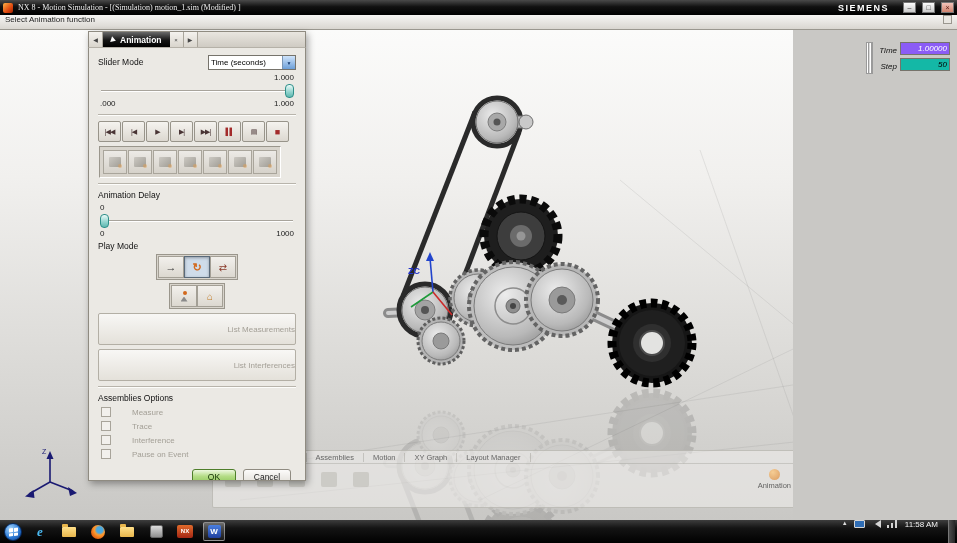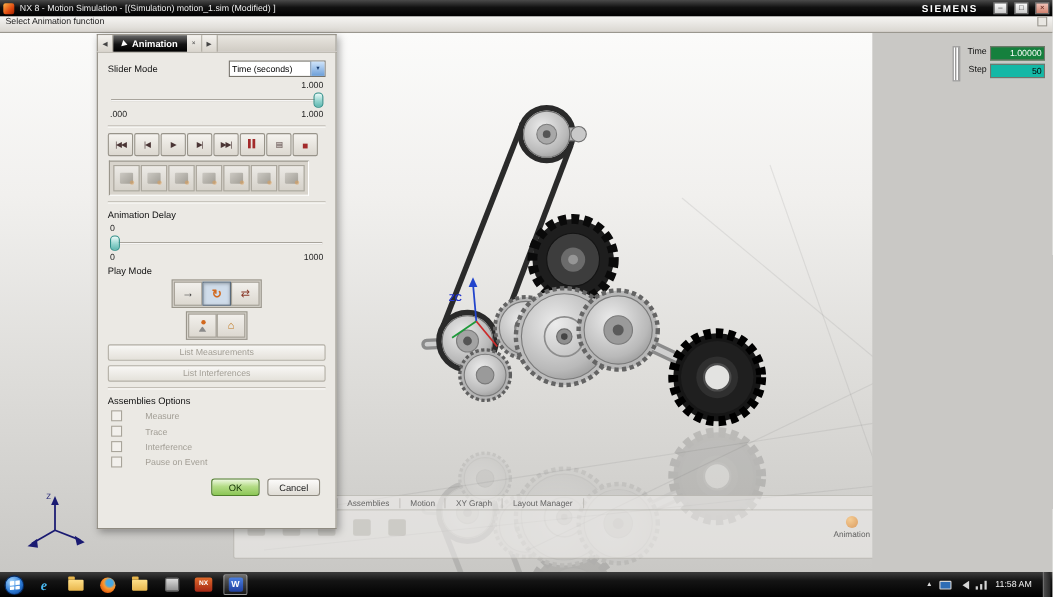--- a/index.html
+++ b/index.html
@@ -6,21 +6,21 @@
   html,body { width:957px; height:543px; overflow:hidden; }
   body { font-family:"Liberation Sans", sans-serif; }
   .screen { position:relative; width:957px; height:543px; background:#c9c8c5; overflow:hidden; }
 
   
   .titlebar { position:absolute; left:0; top:0; width:957px; height:15px;
     background:linear-gradient(#4a4a4a,#111 45%,#000); color:#fff;
     display:flex; align-items:center; gap:5px; padding:0 3px; }
   .nx-logo { width:10px; height:10px; border-radius:2px;
     background:linear-gradient(135deg,#ffb347,#e04a10 60%,#a02000); flex:none; }
-  .win-title { font-size:8px; color:#eee; white-space:nowrap; overflow:hidden; flex:1; }
+  .win-title { font-size:8px; color:#eee; white-space:nowrap; overflow:hidden; flex:1;font-family:Liberation Serif, serif; }
   .brand { font-size:9px; font-weight:bold; letter-spacing:1.5px; color:#fff; margin-right:8px; }
   .win-btn { width:13px; height:11px; font-size:7px; line-height:9px; text-align:center;
     background:linear-gradient(#fdfdfd,#c9c9c9); border:1px solid #777; color:#333; margin-left:1px; padding:0; }
   .win-btn.close { background:linear-gradient(#f2c4ba,#d0826e); color:#5a1a10; }
 
   
   .statusbar { position:absolute; left:0; top:15px; width:957px; height:15px;
     background:linear-gradient(#f6f5f3,#d9d6d0); border-bottom:1px solid #9a978f;
     display:flex; align-items:flex-start; font-size:8px; color:#1c1c1c; padding:0 5px; }
   .status-grip { margin-left:auto; width:9px; height:9px; border:1px solid #9a978f;
@@ -41,25 +41,25 @@
   .rg-sq { width:16px; height:15px; background:rgba(165,162,155,0.35); border-radius:2px; flex:none; }
   .rg-group { margin-left:auto; display:flex; flex-direction:column; align-items:center; gap:1px; }
   .rg-group-icon { width:11px; height:11px; border-radius:50%;
     background:radial-gradient(circle at 35% 30%, rgba(250,200,130,.8), rgba(215,120,30,.65)); }
   .rg-group span { font-size:7.5px; color:rgba(75,75,75,0.85); }
 
   
   .time-panel { position:absolute; left:866px; top:42px; display:flex; gap:4px; }
   .tp-handle { width:7px; height:32px; border:1px solid #9a9a9a;
     background:repeating-linear-gradient(90deg,#fff 0 1px,#9a9a9a 1px 2px,#d9d9d9 2px 3px); }
-  .tp-row { display:flex; align-items:flex-start; gap:3px; margin-bottom:3px; }
+  .tp-row { display:flex; align-items:flex-end; gap:3px; margin-bottom:3px;font-style:italic; }
   .tp-label { font-size:8px; color:#111; width:20px; text-align:right; }
   .tp-input { width:50px; height:13px; background:#14b8a6; border:1px solid #76736b;
     font-size:8px; line-height:11px; padding:0 2px; text-align:right; color:#000; }
-  .tp-input.selected { background:#15803d; color:#fff; }
+  .tp-input.selected { background:#8b5cf6; color:#fff; }
 
   
   .dialog { position:absolute; left:88px; top:31px; width:218px; height:450px;
     box-shadow:2px 3px 7px rgba(0,0,0,.35); z-index:5; }
   .dlg-header { height:16px; display:flex; align-items:stretch;
     background:linear-gradient(#e9e6e0,#cfcbc3); border:1px solid #8f8b81; border-bottom:none; }
   .nav-btn { width:14px; background:linear-gradient(#f4f2ee,#d9d5cd); border:none;
     border-right:1px solid #a9a59b; font-size:6px; color:#444; padding:0; }
   .dlg-tab { display:flex; align-items:center; gap:4px; padding:0 8px;
     background:linear-gradient(#6a6a6a,#141414 55%,#000); }
@@ -114,23 +114,23 @@
   .pmbtn.selected { background:#cfdcea; border-color:#5a6a7a; box-shadow:inset 0 1px 3px rgba(0,0,0,.3); }
   .pmbtn .orange { color:#d2691e; font-weight:bold; }
   .pmbtn .maroon { color:#8a3a2a; font-size:10px; }
   .person { position:relative; width:7px; height:11px; }
   .person::before { content:""; position:absolute; top:0; left:2px; width:4px; height:4px;
     border-radius:50%; background:#d2691e; }
   .person::after { content:""; position:absolute; bottom:0; left:0; width:7px; height:5px;
     background:#8a8a8a; clip-path:polygon(50% 0,100% 100%,0 100%); }
   .house { color:#c07820; font-size:10px; }
 
-  .wide-btn { display:block; width:100%; height:15px; margin-top:4px;
+  .wide-btn { display:block; width:100%; height:32px; margin-top:4px;
     background:linear-gradient(#f8f7f5,#e4e1da); border:1px solid #b3afa5; border-radius:2px;
-    font-size:8px; color:#a39f96; text-align:center; padding:0; }
+    font-size:8px; color:#a39f96; text-align:right; padding:0; }
 
   .chk { display:flex; align-items:center; gap:21px; margin:4px 0 0 3px; font-size:8px; color:#a39f96; }
   .box { width:10px; height:10px; border:1px solid #a8a49a; background:#f2f0ec; flex:none; }
 
   .footer { display:flex; justify-content:flex-end; gap:7px; margin-top:10px; padding-right:5px; }
   .ok-btn { width:44px; height:16px; font-size:8.5px; color:#143305; padding:0;
     background:linear-gradient(#eef8e0,#b4dc86 45%,#8cc656); border:1px solid #4e7e2a; border-radius:3px; }
   .cancel-btn { width:48px; height:16px; font-size:8.5px; color:#222; padding:0;
     background:linear-gradient(#fcfbfa,#e0ddd6); border:1px solid #8f8b81; border-radius:3px; }
 
@@ -154,21 +154,21 @@
   .folder::before { content:""; position:absolute; top:-3px; left:0; width:6px; height:3px;
     background:#e8b64c; border-radius:1px 1px 0 0; }
   .firefox { width:14px; height:14px; border-radius:50%;
     background:radial-gradient(circle at 62% 35%, #4aa8e0 0 24%, #ff9a2e 42%, #e05e10 75%, #b33c05); }
   .appgray { width:13px; height:13px; border-radius:2px;
     background:linear-gradient(#dcdcdc,#8f8f8f); border:1px solid #666; }
   .nx { display:block; width:16px; height:13px; border-radius:2px; text-align:center;
     background:linear-gradient(#e06a2b,#a52714); color:#fff; font-size:6px; font-weight:bold; line-height:13px; }
   .word { display:block; width:13px; height:13px; border-radius:2px; text-align:center;
     background:linear-gradient(#4a7fe0,#1f3f9e); color:#fff; font-size:8px; font-weight:bold; line-height:13px; }
-  .tray { margin-left:auto; display:flex; align-items:center; gap:6px; padding-right:2px; height:100%; }
+  .tray { margin-left:auto; display:flex; align-items:flex-start; gap:6px; padding-right:2px; height:100%; }
   .tray-expand { color:#ddd; font-size:6px; }
   .tray-kb { width:11px; height:8px; border:1px solid #d5d5d5; background:#2f6db5; border-radius:1px; }
   .tray-vol { width:0; height:0; border:4px solid transparent; border-right:6px solid #d5d5d5; }
   .tray-net { width:10px; height:8px; background-repeat:no-repeat;
     background-image:linear-gradient(#d5d5d5,#d5d5d5),linear-gradient(#d5d5d5,#d5d5d5),linear-gradient(#d5d5d5,#d5d5d5);
     background-size:2px 3px,2px 5px,2px 8px; background-position:0 5px,4px 3px,8px 0; }
   .clock { color:#f2f2f2; font-size:8px; margin-left:2px; }
   .show-desktop { width:7px; height:23px; border-left:1px solid #777;
     background:linear-gradient(90deg,#4c4c4c,#262626); margin-left:4px; }
 </style>

